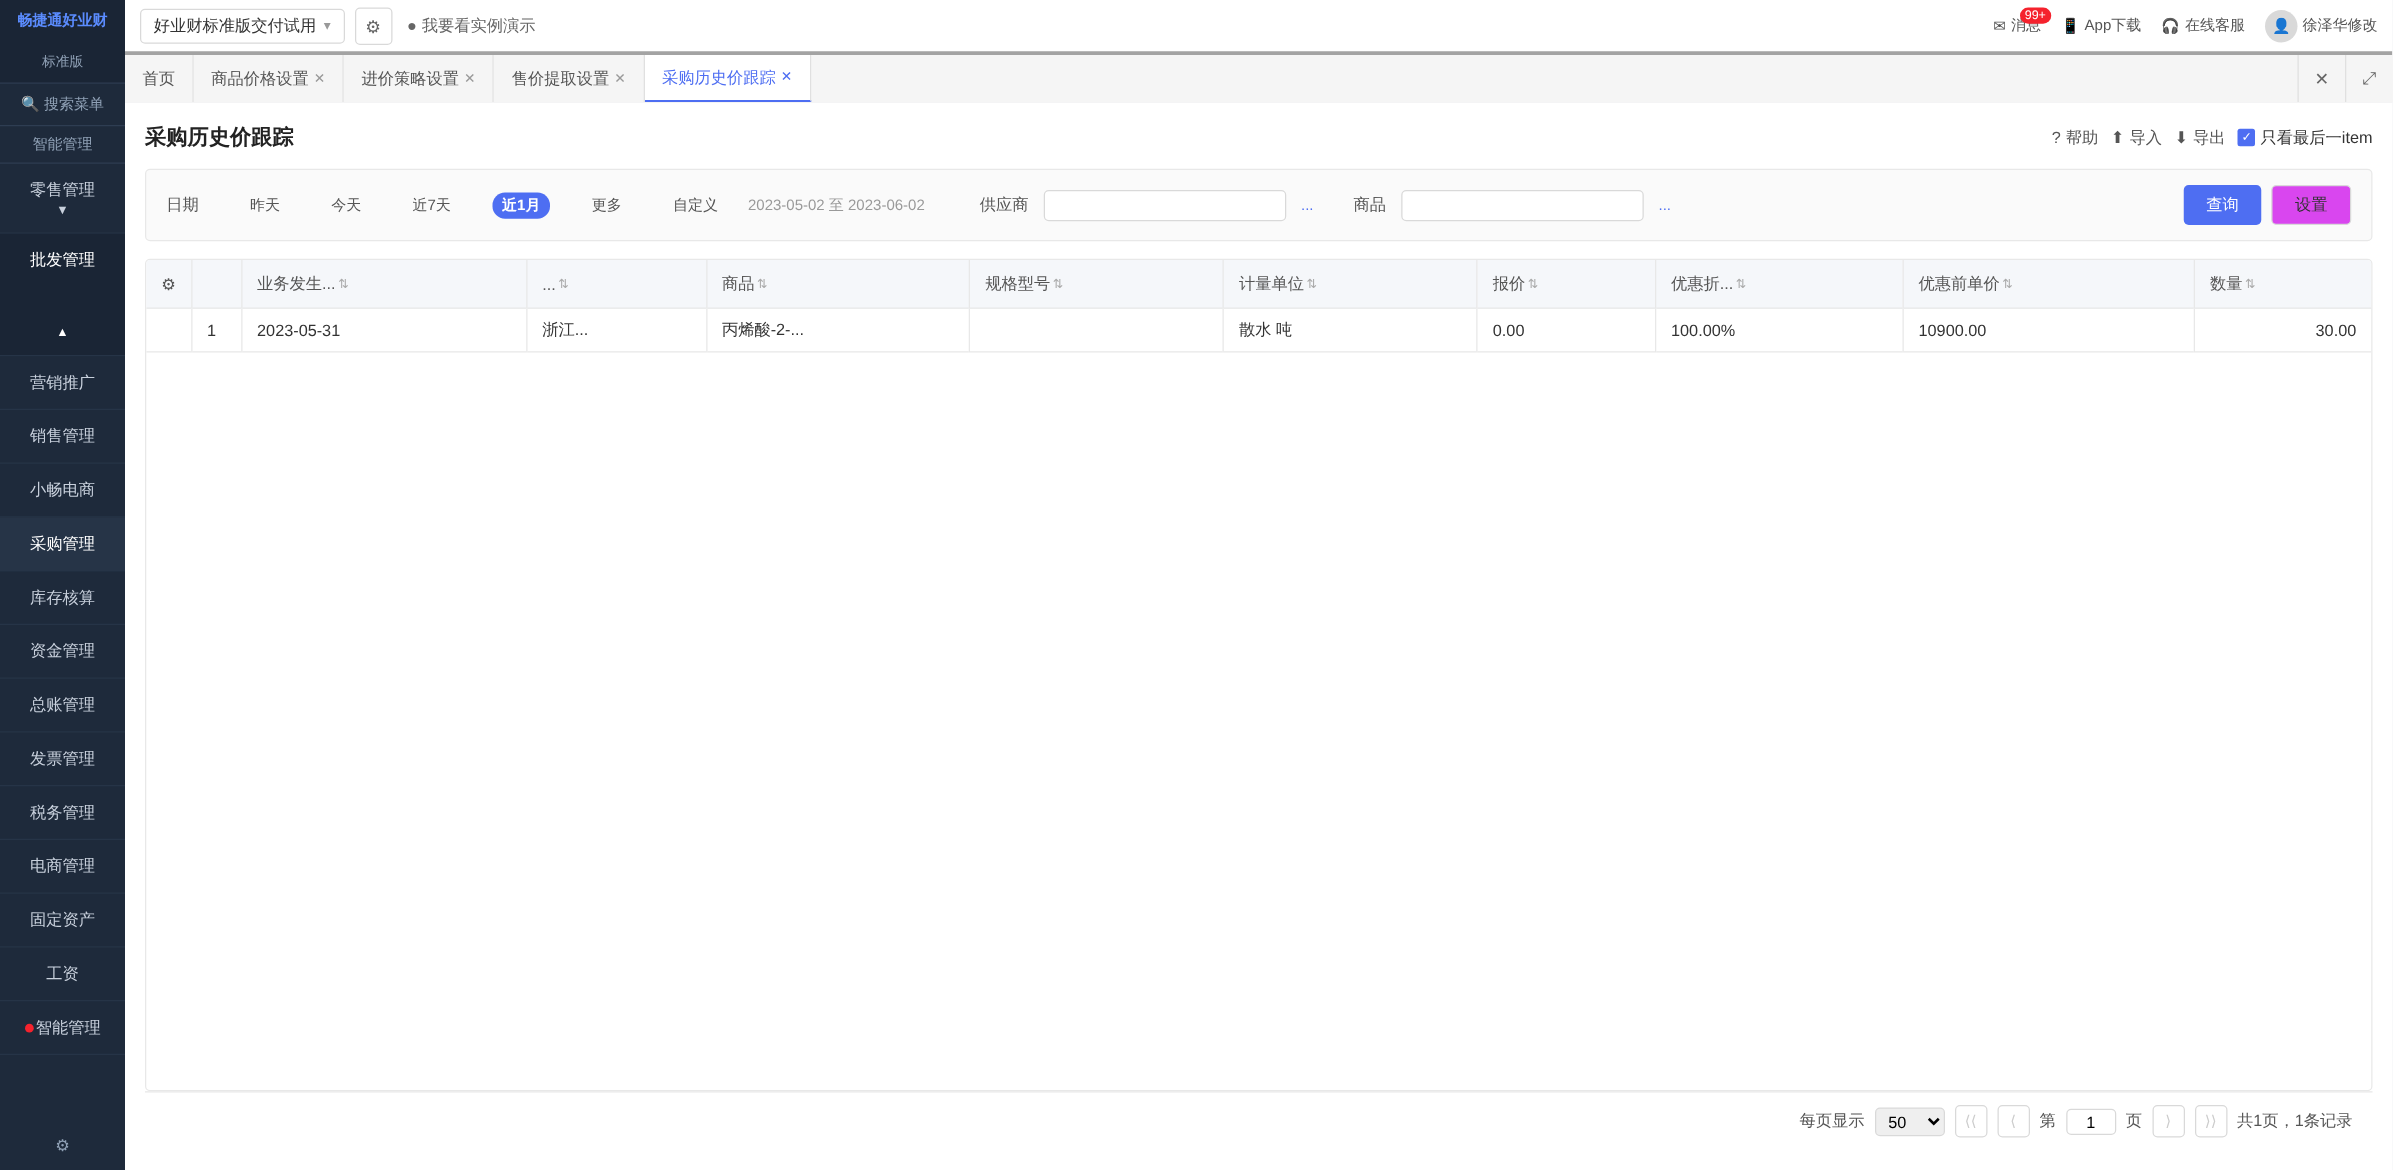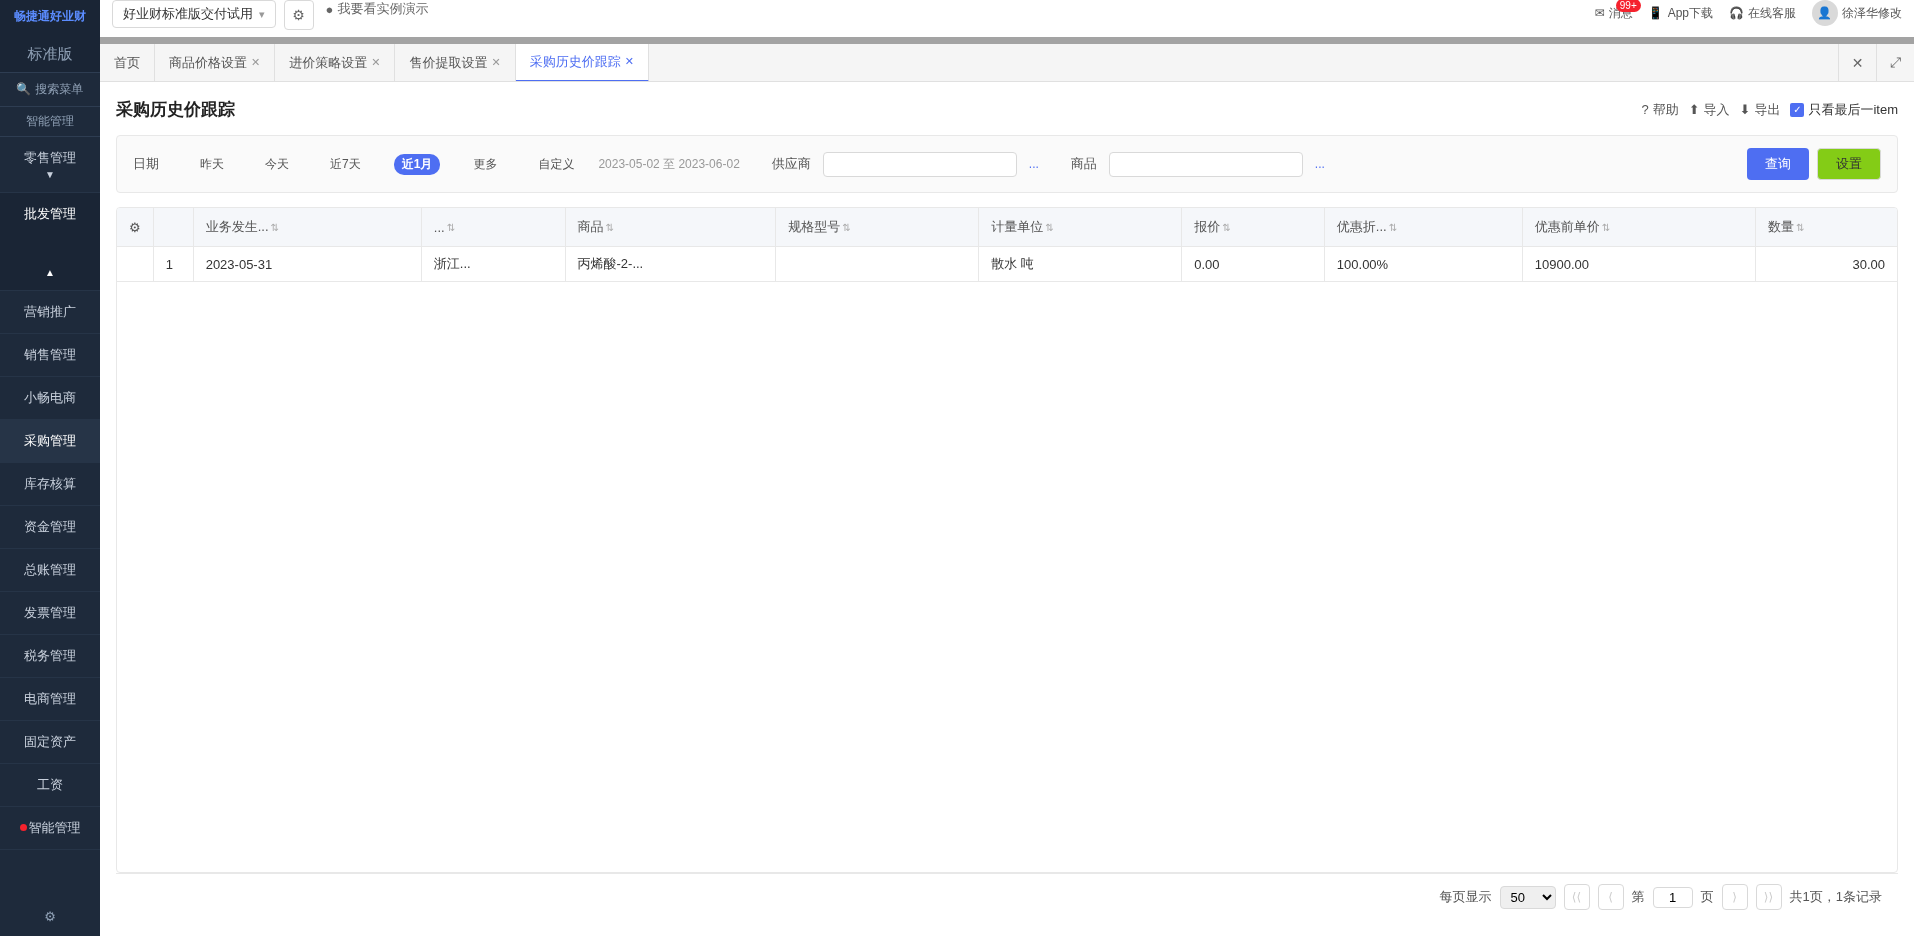--- a/index.html
+++ b/index.html
@@ -89,23 +89,23 @@
       flex-direction: column;
       height: 100%;
       overflow: hidden;
     }
 
     
     .topbar {
       background: #fff;
       height: 44px;
       display: flex;
-      align-items: flex-start;
-      padding: 0 12px;
-      border-bottom: 7px solid #a3a3a3;
+      align-items: center;
+      padding: 17px 12px;
+      border-bottom: 3px solid #a3a3a3;
       gap: 8px;
     }
     .topbar-selector {
       display: flex;
       align-items: center;
       gap: 6px;
       border: 1px solid #d9d9d9;
       border-radius: 4px;
       padding: 4px 10px;
       cursor: pointer;
@@ -248,21 +248,21 @@
       padding: 4px 8px; min-width: 180px; background: #fff;
     }
     .filter-actions {
       display: flex; gap: 8px;
     }
     .btn-query {
       background: #4e6ef2; color: #fff; border: none;
       padding: 6px 18px; border-radius: 4px; font-size: 13px; cursor: pointer;
     }
     .btn-setting {
-      background: #84cc16; color: #333; border: 1px solid #d9d9d9;
+      background: #d946ef; color: #333; border: 1px solid #d9d9d9;
       padding: 6px 18px; border-radius: 4px; font-size: 13px; cursor: pointer;
     }
 
     
     .table-container {
       flex: 1;
       border: 1px solid #e8e8e8;
       border-radius: 4px;
       overflow: auto;
     }
@@ -327,21 +327,21 @@
     }
     .page-total { color: #555; }
   </style>
 </head>
 <body>
 
 <div class="sidebar">
   <div class="sidebar-logo">
     <div>
       <div style="font-size:12px;font-weight:bold;color:#5b8cff;">畅捷通好业财</div>
-      <div style="font-size:15px;color:#8fa0b5;margin-top:18px;">标准版</div>
+      <div style="font-size:11px;color:#8fa0b5;margin-top:18px;">标准版</div>
     </div>
   </div>
 
   <div class="sidebar-search">
     <span>🔍</span>
     <span>搜索菜单</span>
   </div>
   <div class="sidebar-nav">
     <span>智能管理</span>
   </div>
@@ -494,21 +494,21 @@
         <div class="filter-date-options">
           <span class="date-opt">昨天</span>
           <span class="date-opt">今天</span>
           <span class="date-opt">近7天</span>
           <span class="date-opt active">近1月</span>
           <span class="date-opt">更多</span>
           <span class="date-opt">自定义</span>
         </div>
         <span class="date-range">2023-05-02 至 2023-06-02</span>
 
-        <span class="filter-label" style="margin-left:20px;">供应商</span>
+        <span class="filter-label" style="margin-left:32px;">供应商</span>
         <div class="filter-supplier">
           <input type="text" style="border: none; outline: none; width: 100%; font-size: 13px;">
         </div>
         <span class="filter-more">...</span>
 
         <span class="filter-label" style="margin-left:20px;">商品</span>
         <div class="filter-product">
           <input type="text" style="border: none; outline: none; width: 100%; font-size: 13px;">
         </div>
         <span class="filter-more">...</span>

